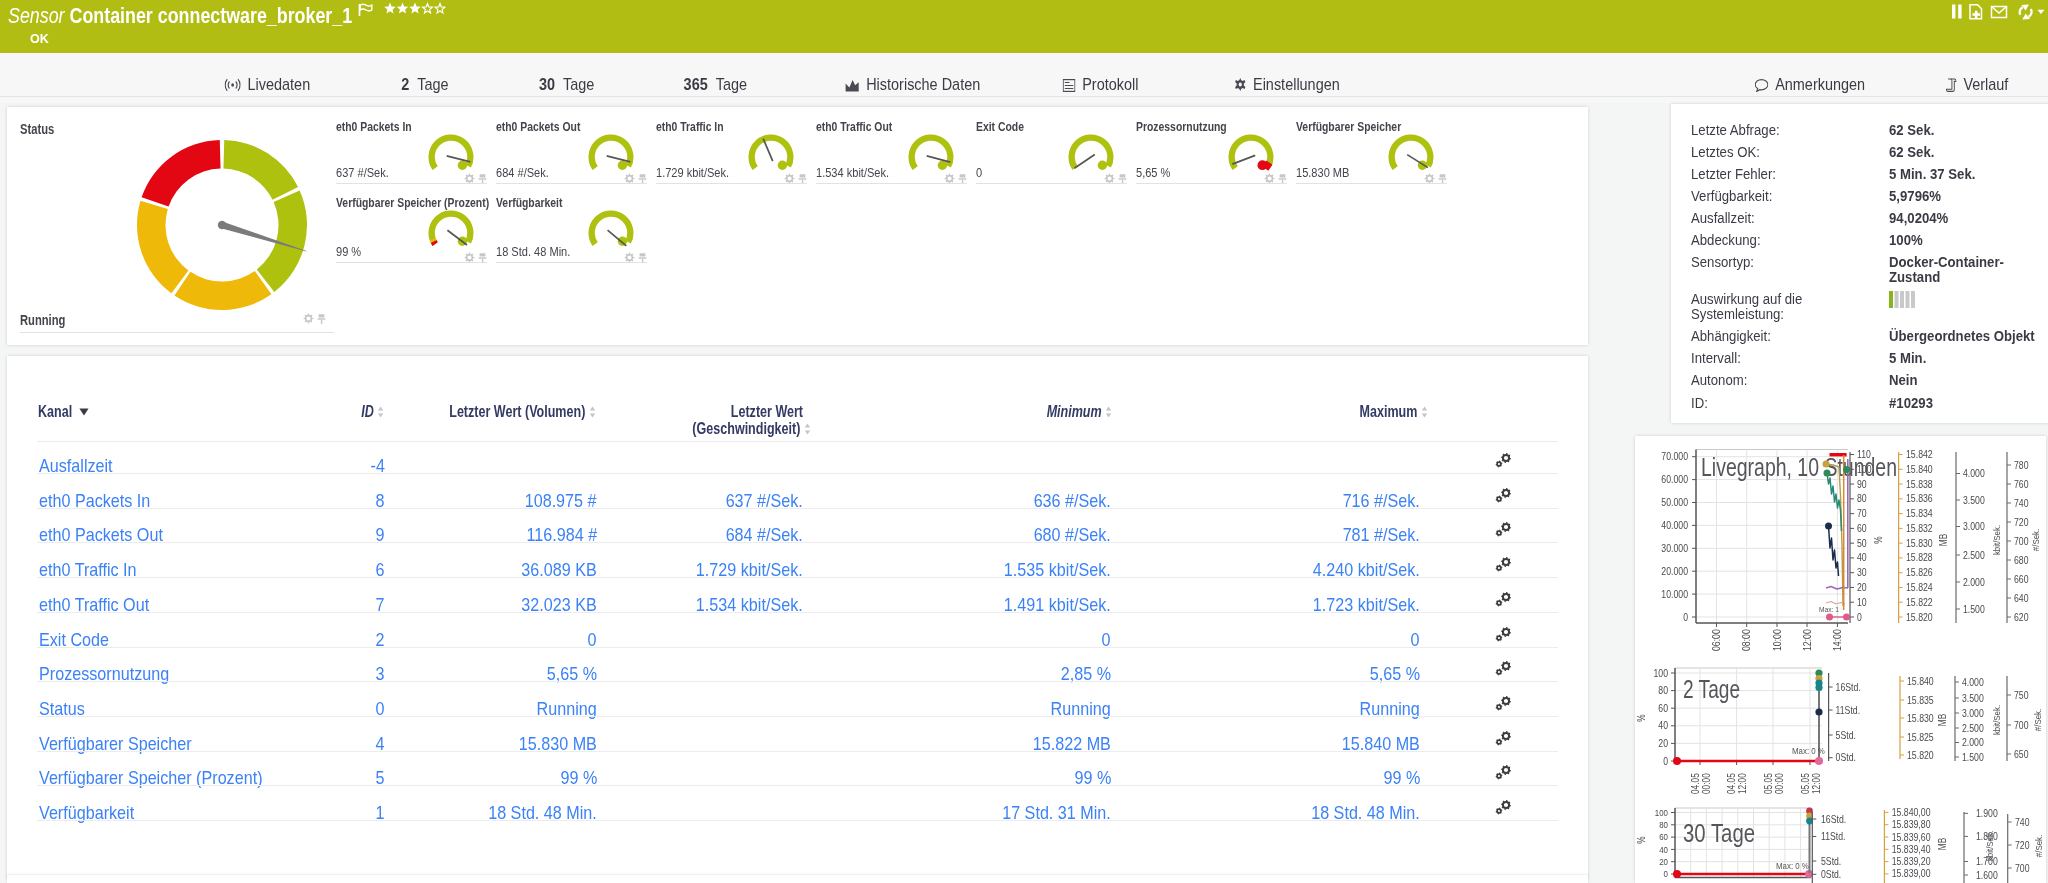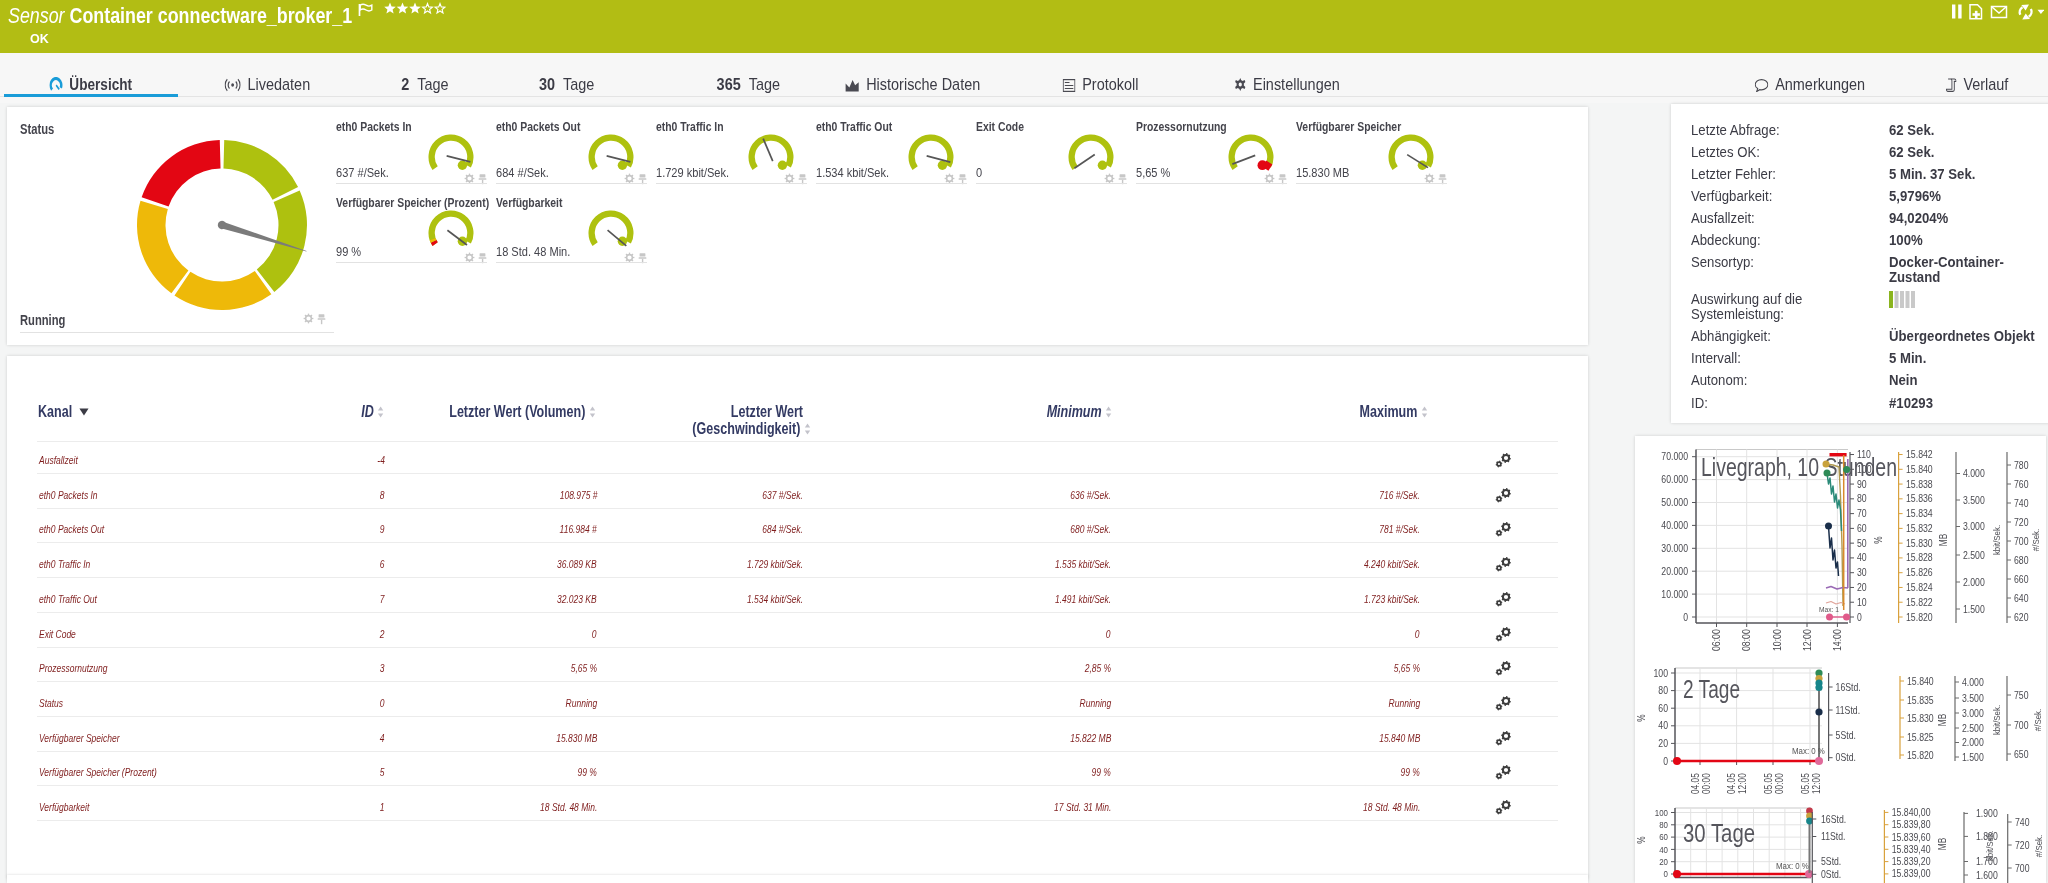--- a/index.html
+++ b/index.html
@@ -32,21 +32,21 @@
 #panelC { left:1671px; top:104px; width:411px; height:319px; }
 #panelD { left:1635px; top:436px; width:411px; height:447px; }
 .gtitle { position:absolute; left:0; top:-1px; font-size:13px; font-weight:bold; color:#44444c; white-space:nowrap; }
 .gvalue { position:absolute; left:0; top:45px; font-size:13px; color:#44444c; white-space:nowrap; }
 .gline  { position:absolute; left:0; top:63px; width:151px; height:1px; background:#e2e2e2; }
 #info { position:absolute; left:20px; top:0; font-size:15.5px; line-height:15px; color:#3b3b45; width:391px; }
 #info .row { position:absolute; left:0; width:100%; }
 #info .lab { position:absolute; left:0; top:0; }
 #info .val { position:absolute; left:198px; top:0; font-weight:bold; }
 .th { position:absolute; font-size:16.5px; font-weight:bold; color:#333a63; line-height:17.5px; }
-.td { position:absolute; font-size:10px; color:#7f1d1d; white-space:nowrap;font-style:italic; }
+.td { position:absolute; font-size:19px; color:#3b82f6; white-space:nowrap; }
 .rline { position:absolute; left:30px; width:1521px; height:1px; background:#ececec; }
 </style>
 </head>
 <body>
 <div id="page">
 <div id="hdr">
   <div class="title"><span class="cx83 ol"><span class="sens">Sensor</span> <b>Container connectware_broker_1</b></span></div>
   <div class="ok">OK</div>
   <svg style="left:358px; top:3px;" width="16" height="14" viewBox="0 0 16 14">
     <path d="M1.5 1 L1.5 13" stroke="#fff" stroke-width="1.7" fill="none"></path>
@@ -81,45 +81,38 @@
           <path d="M68.3 10.8 A5.9 5.9 0 0 1 70.5 3.2" fill="none" stroke="#fff" stroke-width="2.4"></path>
     <path d="M78.9 5.0 A5.9 5.9 0 0 1 76.7 12.7" fill="none" stroke="#fff" stroke-width="2.4"></path>
     <path d="M69.3 1.0 L77.0 0.6 L73.6 6.6 Z" fill="#fff"></path>
     <path d="M78.0 15.0 L70.3 15.4 L73.7 9.4 Z" fill="#fff"></path>
     <path d="M85.5 5.8 h6.8 l-3.4 4.3 z" fill="#fff"></path>
         </g>
   </svg>
 </div>
 <div id="tabs">
   <div class="tabline"></div>
-  <div class="tab active" style="left:4px; width:174px;">
-    <div class="lbl"><span class="cx80 oc"><span class="ticon"><svg width="17" height="15" viewBox="0 0 17 15">
-                <path d="M3.4 12.6 A6.6 6.6 0 1 1 14.3 10.8" fill="none" stroke="#199cd8" stroke-width="3.2"></path>
-                <path d="M8.5 8.2 L12.3 12.4" stroke="#199cd8" stroke-width="2"></path>
-              </svg></span>Übersicht</span></div>
-    <div class="ul"></div>
-  </div>
   <div class="tab" style="left:197px; width:140px;">
         <div class="lbl"><span class="cx85 oc"><span class="ticon"><svg width="19" height="14" viewBox="0 0 19 14">
                 <g stroke="#4a4a52" fill="none" stroke-width="1.4">
                   <circle cx="9.5" cy="7" r="1.7" fill="#4a4a52" stroke="none"></circle>
                   <path d="M5.8 3.4 A5 5 0 0 0 5.8 10.6"></path>
                   <path d="M13.2 3.4 A5 5 0 0 1 13.2 10.6"></path>
                   <path d="M3.2 1.2 A8 8 0 0 0 3.2 12.8"></path>
                   <path d="M15.8 1.2 A8 8 0 0 1 15.8 12.8"></path>
                 </g>
               </svg></span>Livedaten</span></div>
       </div>
   <div class="tab" style="left:385px; width:80px;">
         <div class="lbl"><span class="cx85 oc"><b>2</b>&nbsp;&nbsp;Tage</span></div>
       </div>
   <div class="tab" style="left:525px; width:84px;">
         <div class="lbl"><span class="cx85 oc"><b>30</b>&nbsp;&nbsp;Tage</span></div>
       </div>
-  <div class="tab" style="left:702px; width:92px;">
+  <div class="tab" style="left:669px; width:92px;">
         <div class="lbl"><span class="cx85 oc"><b>365</b>&nbsp;&nbsp;Tage</span></div>
       </div>
   <div class="tab" style="left:833px; width:160px;">
         <div class="lbl"><span class="cx85 oc"><span class="ticon"><svg width="17" height="13" viewBox="0 0 17 13">
                 <path d="M0.8 12.4 L0.8 4.5 L5.2 8.5 L9 1 L12 6.2 L16.2 3.2 L16.2 12.4 Z" fill="#4a4a52"></path>
               </svg></span>Historische Daten</span></div>
       </div>
   <div class="tab" style="left:1056px; width:90px;">
         <div class="lbl"><span class="cx85 oc"><span class="ticon"><svg width="15" height="13" viewBox="0 0 15 13">
                 <rect x="0.6" y="0.6" width="13.8" height="11.8" fill="none" stroke="#4a4a52" stroke-width="1.2"></rect>

